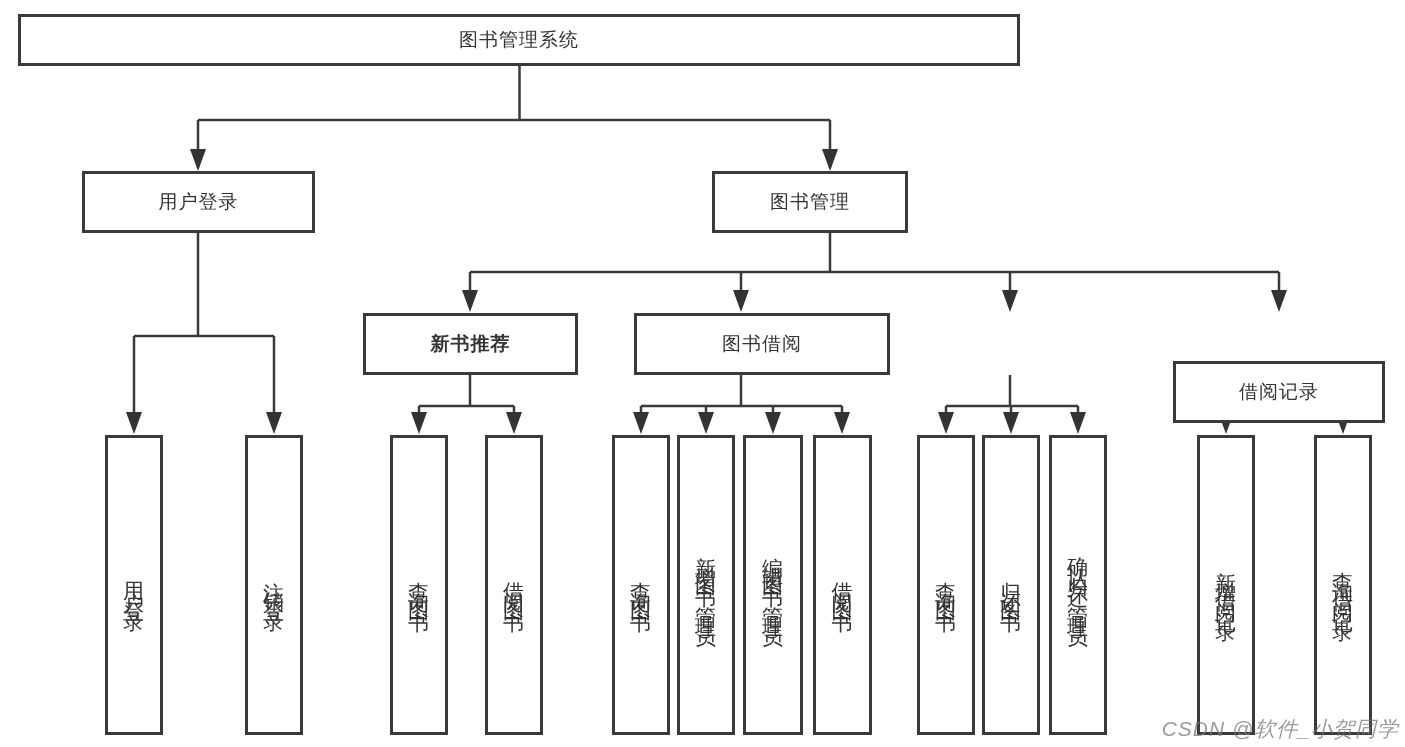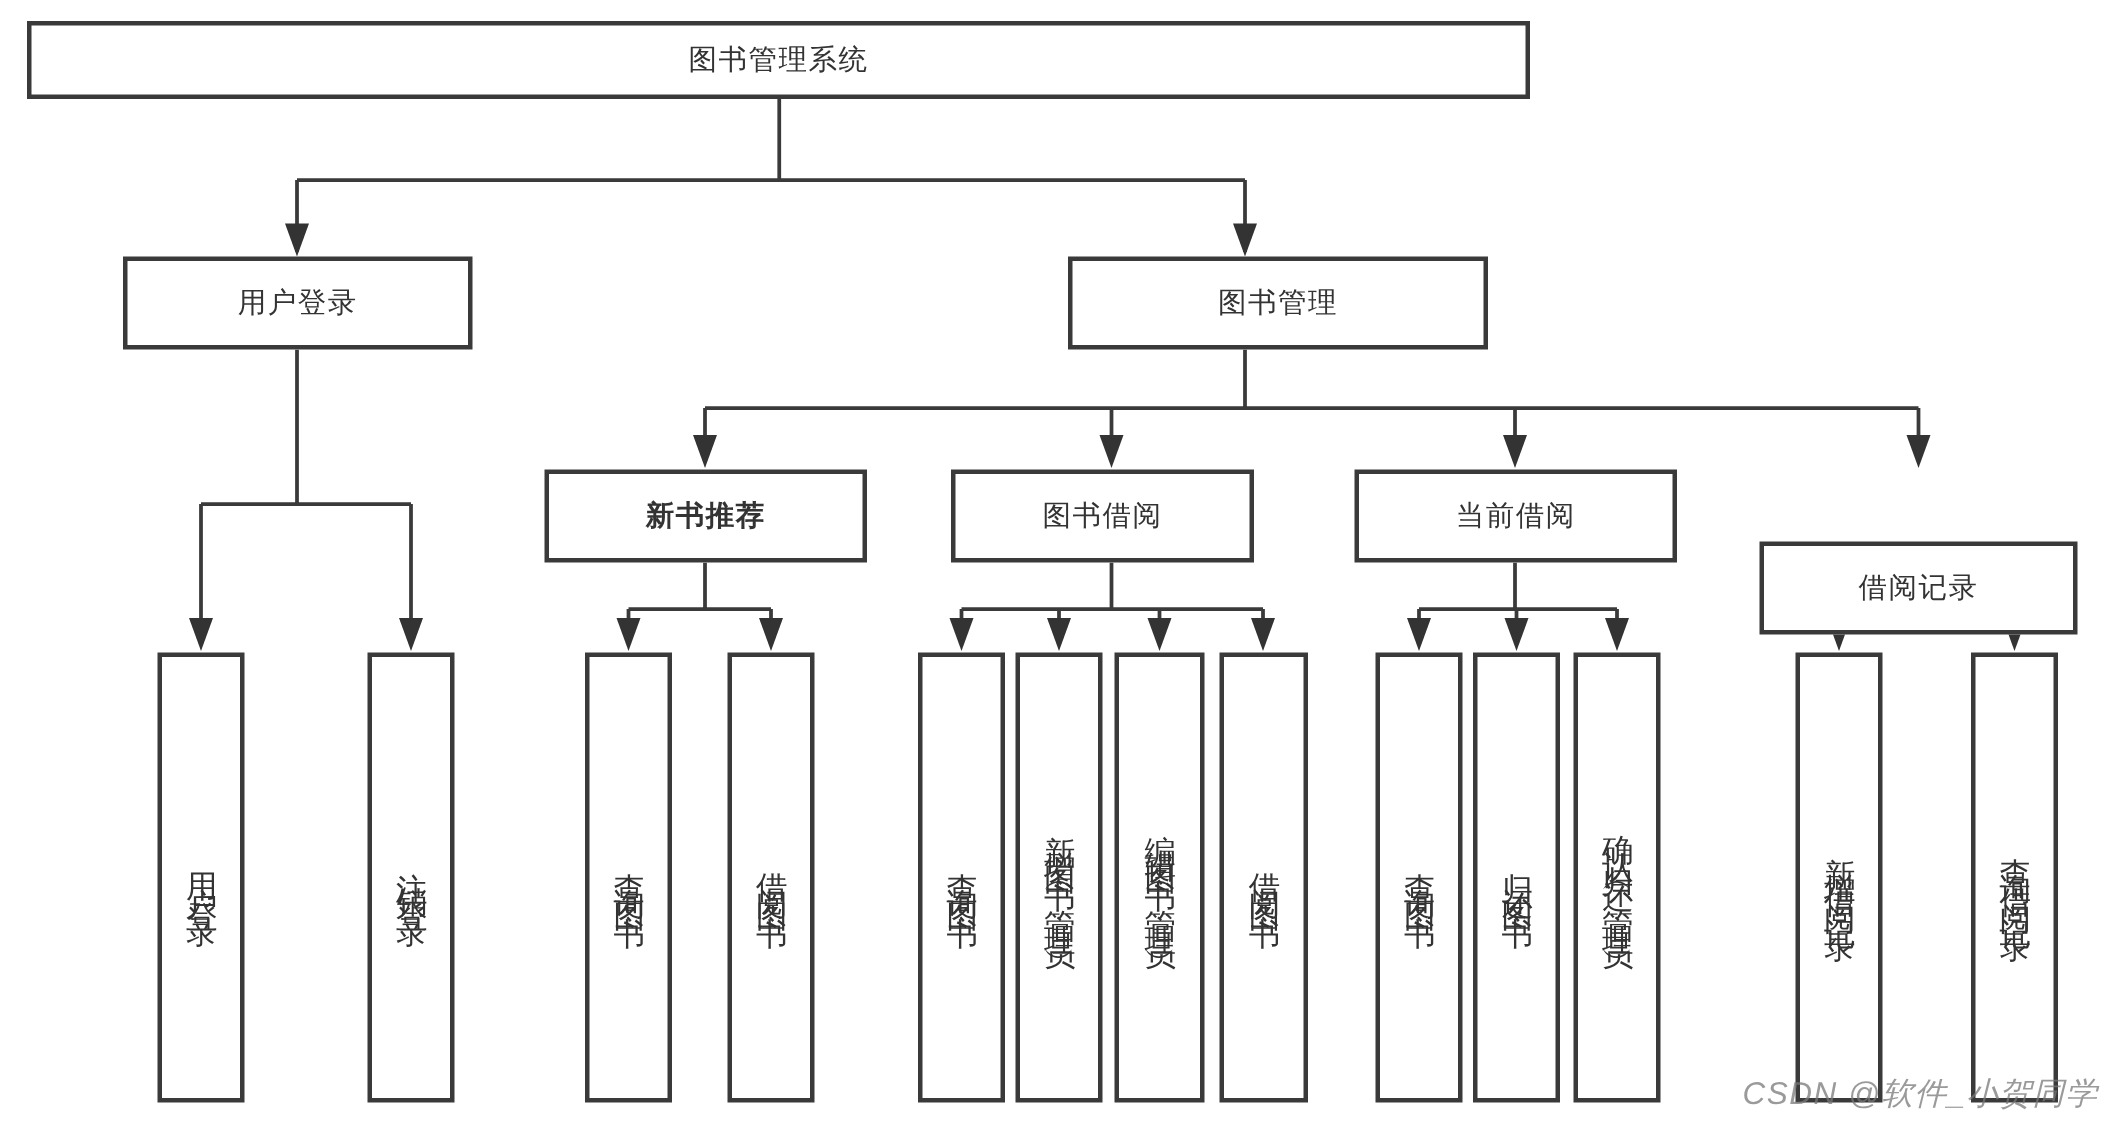--- a/index.html
+++ b/index.html
@@ -32,23 +32,23 @@
   .hbox { font-size: 19px; letter-spacing: 1px; }
   .vbox {
     writing-mode: vertical-rl;
     text-orientation: mixed;
     font-size: 21px;
     letter-spacing: 10px;
     line-height: 1;
   }
   .root      { left: 18px;   top: 14px;  width: 1002px; height: 52px; }
   .n-user    { left: 82px;   top: 171px; width: 233px;  height: 62px; }
-  .n-mgmt    { left: 712px;  top: 171px; width: 280px;  height: 62px; }
+  .n-mgmt    { left: 712px;  top: 171px; width: 196px;  height: 62px; }
   .n-rec     { left: 363px;  top: 313px; width: 215px;  height: 62px; font-weight: bold; }
-  .n-bb      { left: 634px;  top: 313px; width: 202px;  height: 62px; }
+  .n-bb      { left: 634px;  top: 313px; width: 256px;  height: 62px; }
   .n-cb      { left: 903px;  top: 313px; width: 215px;  height: 62px; }
   .n-br      { left: 1173px; top: 313px; width: 212px;  height: 62px; margin-top: 48px; }
   .leaf      { top: 435px;   height: 300px; }
   .l-login   { left: 105px;  width: 58px; }
   .l-logout  { left: 245px;  width: 58px; }
   .l-recq    { left: 390px;  width: 58px; }
   .l-recb    { left: 485px;  width: 58px; }
   .l-bbq     { left: 612px;  width: 58px; }
   .l-bba     { left: 677px;  width: 58px; }
   .l-bbe     { left: 743px;  width: 60px; }
@@ -130,23 +130,20 @@
   <div class="box hbox n-mgmt">
     <span>图书管理</span>
   </div>
 
   <div class="box hbox n-rec">
     <span>新书推荐</span>
   </div>
   <div class="box hbox n-bb">
     <span>图书借阅</span>
   </div>
-  <div class="box hbox n-cb">
-    <span>当前借阅</span>
-  </div>
   <div class="box hbox n-br">
     <span>借阅记录</span>
   </div>
 
   <div class="box vbox leaf l-login">
     <span>用户登录</span>
   </div>
   <div class="box vbox leaf l-logout">
     <span>注销登录</span>
   </div>

